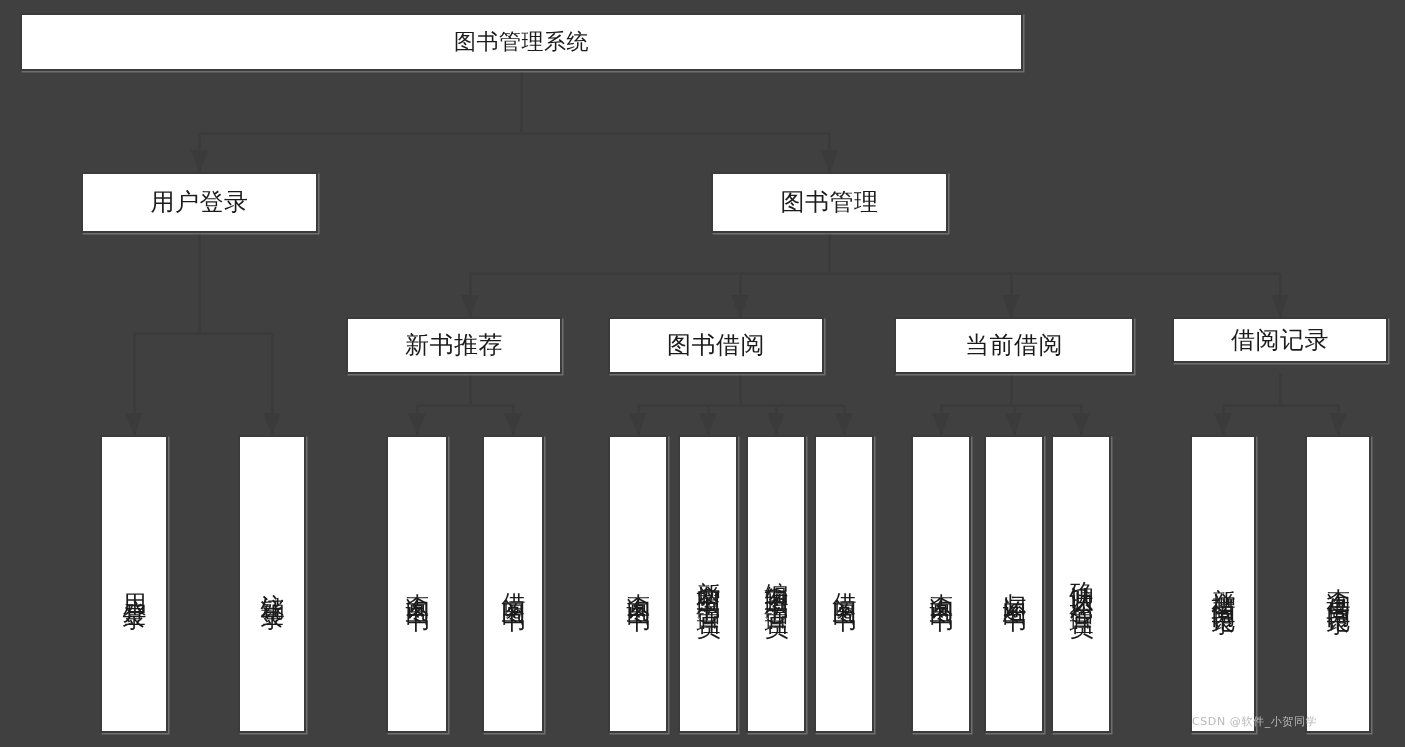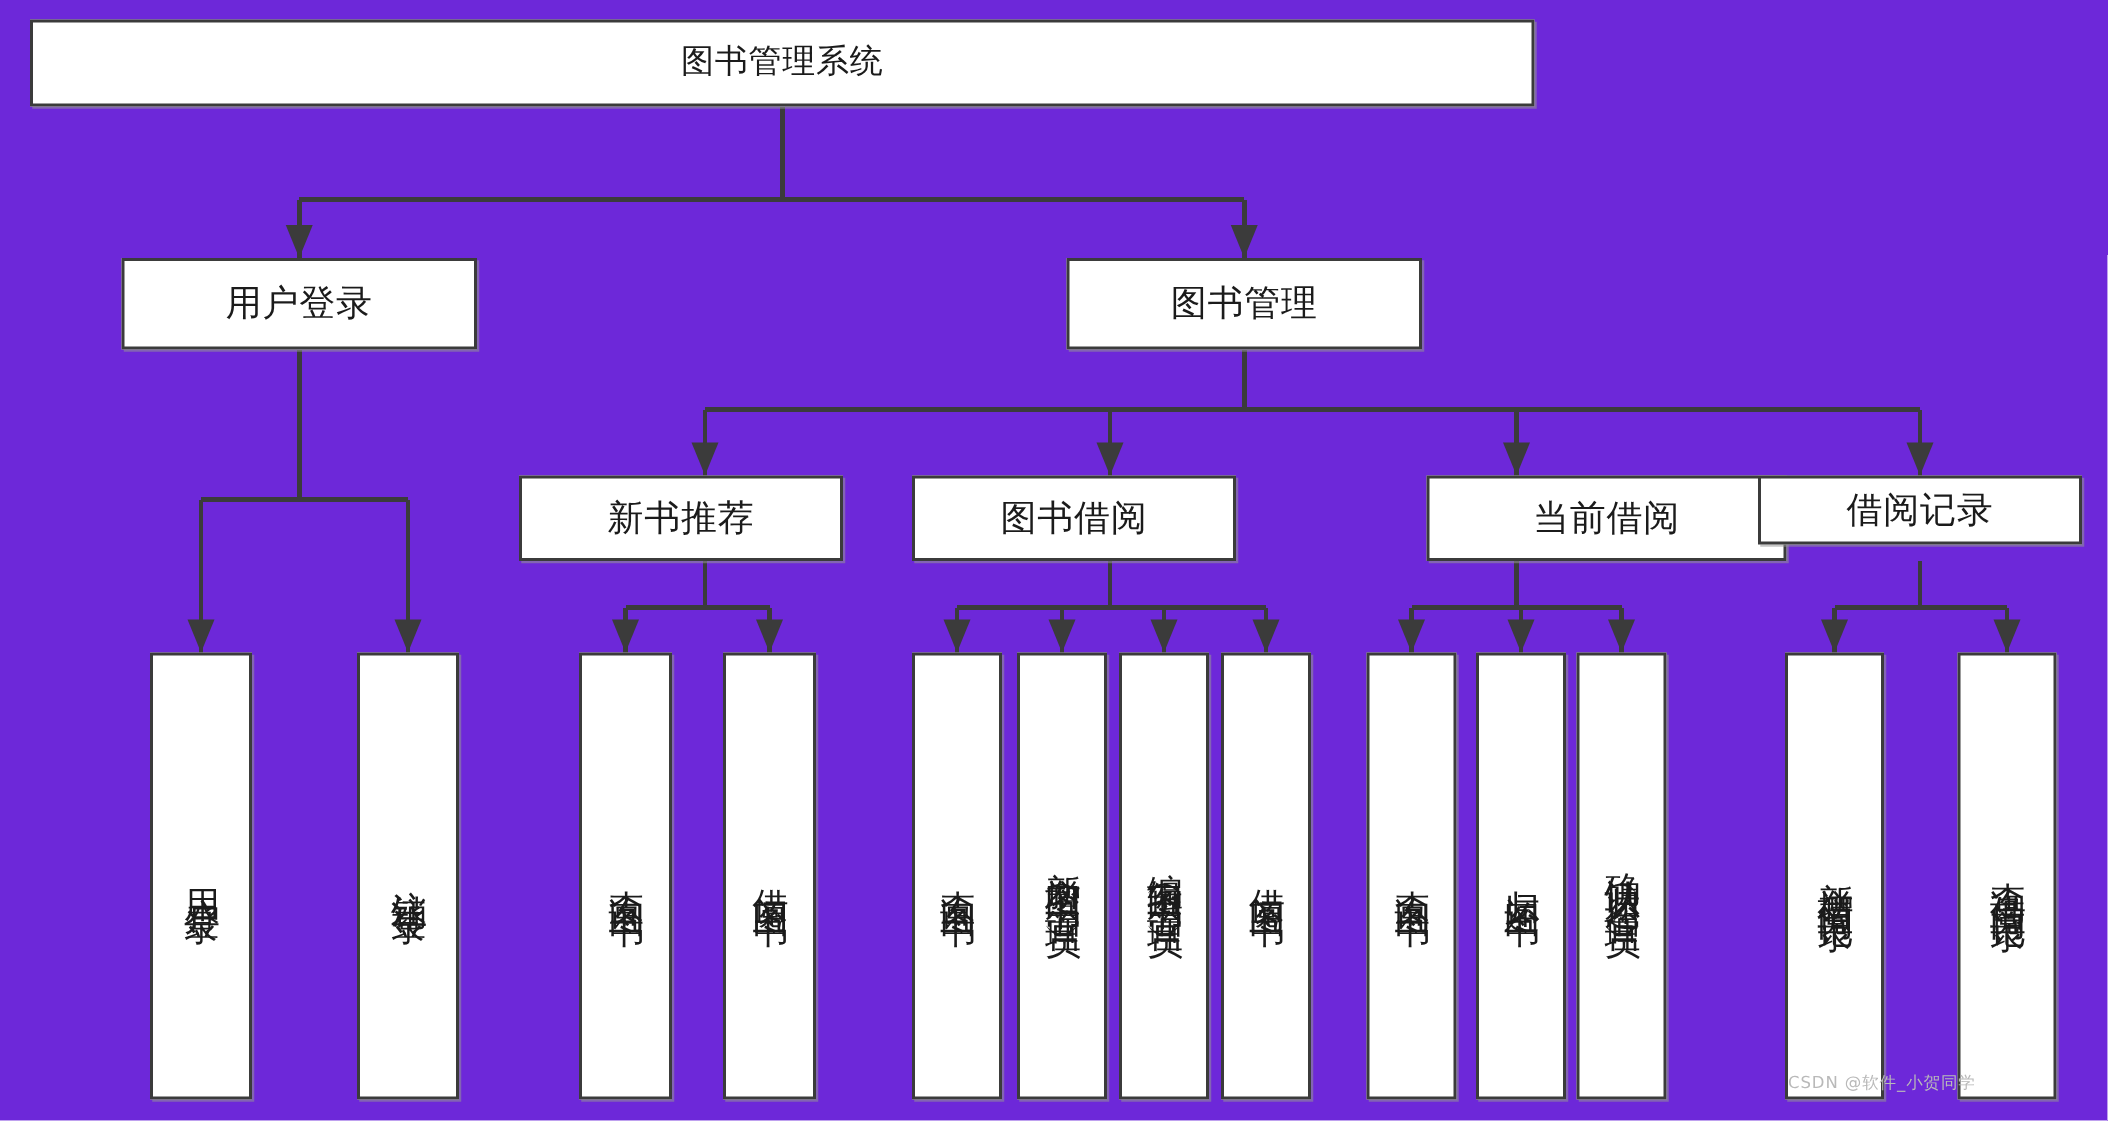--- a/index.html
+++ b/index.html
@@ -8,21 +8,21 @@
     padding: 0;
     background: #ffffff;
   }
   body {
     font-family: "DejaVu Sans", "Liberation Sans", sans-serif;
   }
   #canvas {
     position: relative;
     width: 1405px;
     height: 747px;
-    background: #6d28d9;
+    background: #404040;
     overflow: hidden;
   }
   #edges {
     position: absolute;
     left: 0;
     top: 0;
     width: 1405px;
     height: 747px;
     pointer-events: none;
   }
@@ -136,21 +136,21 @@
       </div>
       <div class="node" style="left: 711px; top: 172px; width: 237px; height: 61px;">
         <span class="label">图书管理</span>
       </div>
       <div class="node" style="left: 346px; top: 317px; width: 216px; height: 57px;">
         <span class="label">新书推荐</span>
       </div>
       <div class="node" style="left: 608px; top: 317px; width: 216px; height: 57px;">
         <span class="label">图书借阅</span>
       </div>
-      <div class="node" style="left: 951px; top: 317px; width: 240px; height: 57px;">
+      <div class="node" style="left: 894px; top: 317px; width: 240px; height: 57px; font-family: Liberation Serif, serif;">
         <span class="label">当前借阅</span>
       </div>
       <div class="node" style="left: 1172px; top: 317px; width: 216px; height: 46px;">
         <span class="label">借阅记录</span>
       </div>
       <div class="node vertical" style="left: 100px; top: 435px; width: 68px; height: 298px;">
         <span class="label">用户登录</span>
       </div>
       <div class="node vertical" style="left: 238px; top: 435px; width: 68px; height: 298px;">
         <span class="label">注销登录</span>

